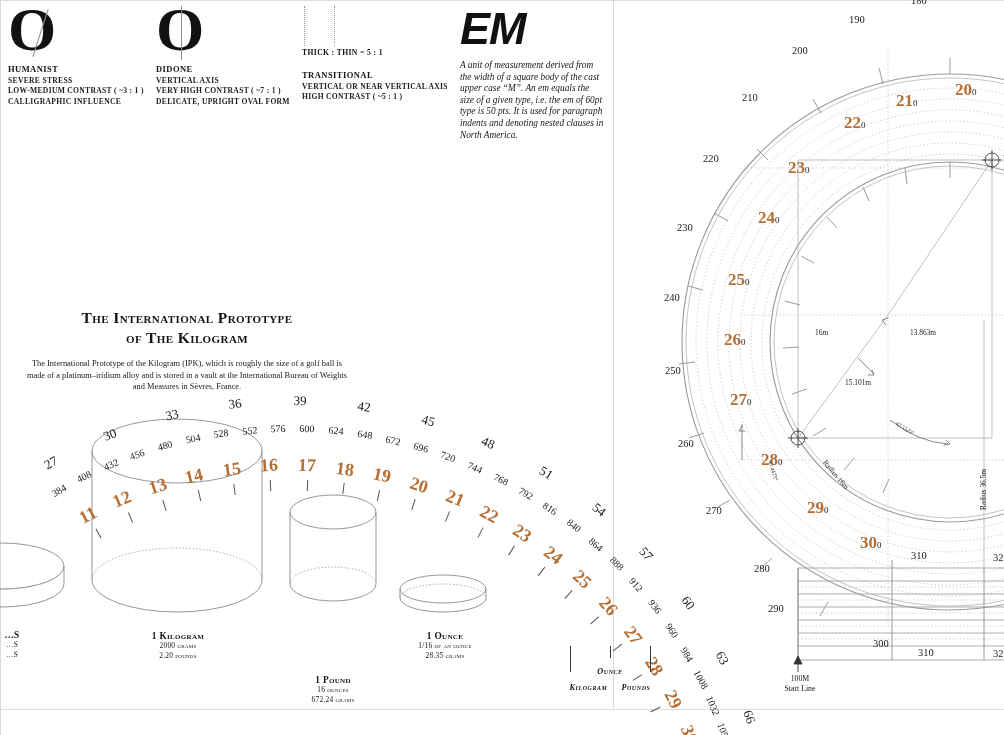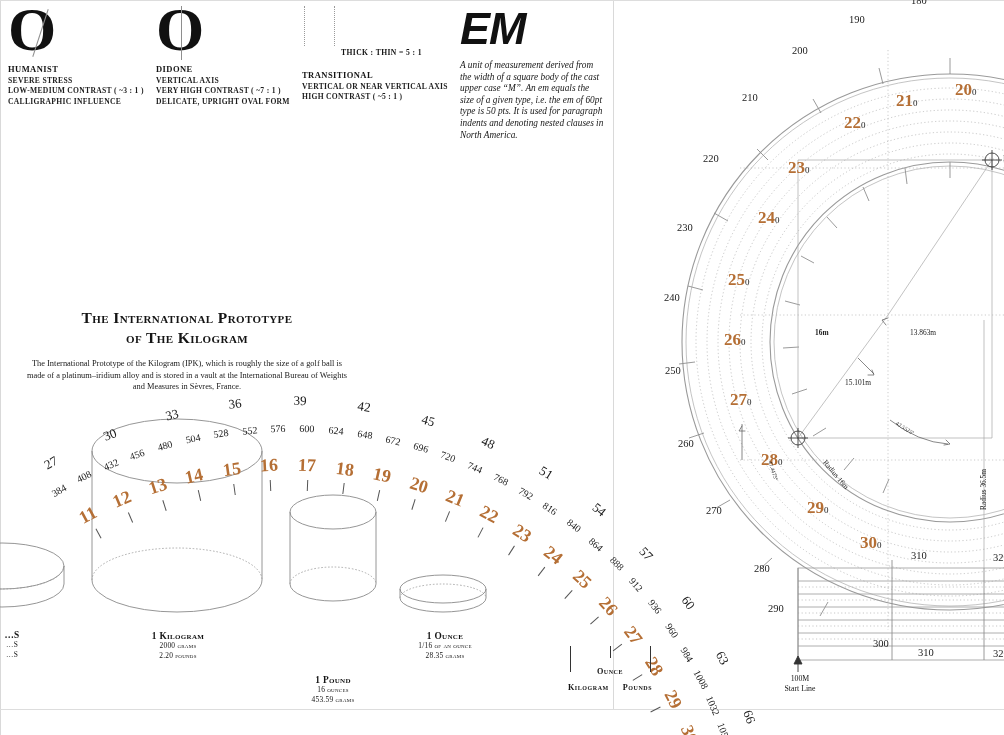--- a/index.html
+++ b/index.html
@@ -75,21 +75,21 @@
   
   #arc-scale{position:absolute;left:-40px;top:150px;width:720px;height:560px;}
   #arc-scale .tickmark{position:absolute;background:#555;width:1px;}
   .arcnum{
     position:absolute;white-space:nowrap;transform-origin:50% 50%;
   }
   .arcnum.kg{color:#b56f35;font-weight:700;font-size:18px;}
   .arcnum.oz{color:#1b1b1b;font-weight:400;font-size:10px;}
   .arcnum.lb{color:#1b1b1b;font-weight:400;font-size:13px;}
 
-  #scale-legend{position:absolute;left:540px;top:660px;width:140px;text-align:center;}
+  #scale-legend{position:absolute;left:540px;top:660px;width:140px;text-align:center;font-style:italic;}
   #scale-legend .legrow{position:relative;height:14px;}
   #scale-legend .legword{
     font-size:8.2px;font-weight:700;letter-spacing:.55px;font-variant:small-caps;
     display:inline-block;
   }
   .legtick{position:absolute;width:1px;background:#333;}
 
   
   #track{position:absolute;left:620px;top:-10px;width:390px;height:700px;}
   #track svg{position:absolute;left:0;top:0;}
@@ -143,21 +143,21 @@
     <p>Vertical axis</p>
     <p>Very high contrast ( ~7 : 1 )</p>
     <p>Delicate, upright oval form</p>
   </div>
 
   <div class="spec" style="left:302px;top:6px;width:160px;">
     <div class="glyph" style="height:44px;">
       <span class="dotline" style="left:2px;top:0;height:40px;"></span>
       <span class="dotline" style="left:32px;top:0;height:40px;"></span>
     </div>
-    <div class="ratio" style="left:0;top:42px;margin-left:39px;">Thick : thin = 5 : 1</div>
+    <div class="ratio" style="left:0;top:42px;">Thick : thin = 5 : 1</div>
     <h3 style="margin-top:20px;">Transitional</h3>
     <p>Vertical or near vertical axis</p>
     <p>High contrast ( ~5 : 1 )</p>
   </div>
 
   <div id="em-block">
     <div class="em-title">EM</div>
     <div class="em-body">A unit of measurement derived from the width of a square body of the cast upper case “M”. An em equals the size of a given type, i.e. the em of 60pt type is 50 pts. It is used for paragraph indents and denoting nested clauses in North America.</div>
   </div>
 
@@ -196,21 +196,21 @@
   <div class="cyl" style="left:288px;top:492px;">
     <svg width="95" height="130" viewBox="0 0 95 130">
       <ellipse cx="45" cy="20" rx="43" ry="17" fill="none" stroke="#8a8a8a" stroke-width="0.9"></ellipse>
       <path d="M2,20 L2,92 A43,17 0 0 0 88,92 L88,20" fill="none" stroke="#8a8a8a" stroke-width="0.9"></path>
       <path d="M2,92 A43,17 0 0 1 88,92" fill="none" stroke="#9a9a9a" stroke-width="0.8" stroke-dasharray="1.6 1.8"></path>
     </svg>
   </div>
   <div class="cyl-label" style="left:253px;top:631px;margin-top:44px;">
     <div class="t1">1 Pound</div>
     <span class="t2">16 ounces</span>
-    <span class="t2">453.59 grams</span>
+    <span class="t2">672.24 grams</span>
   </div>
 
   <div class="cyl" style="left:398px;top:572px;">
     <svg width="95" height="50" viewBox="0 0 95 50">
       <ellipse cx="45" cy="17" rx="43" ry="14" fill="none" stroke="#8a8a8a" stroke-width="0.9"></ellipse>
       <path d="M2,17 L2,26 A43,14 0 0 0 88,26 L88,17" fill="none" stroke="#8a8a8a" stroke-width="0.9"></path>
       <path d="M2,26 A43,14 0 0 1 88,26" fill="none" stroke="#9a9a9a" stroke-width="0.8" stroke-dasharray="1.6 1.8"></path>
     </svg>
   </div>
   <div class="cyl-label" style="left:365px;top:631px;font-family:Liberation Serif, serif;">
@@ -457,21 +457,21 @@
     <div class="tracklbl deg" style="left:224px;top:123px;"><span>22</span><sub>0</sub></div>
     <div class="tracklbl deg" style="left:168px;top:168px;"><span>23</span><sub>0</sub></div>
     <div class="tracklbl deg" style="left:138px;top:218px;"><span>24</span><sub>0</sub></div>
     <div class="tracklbl deg" style="left:108px;top:280px;"><span>25</span><sub>0</sub></div>
     <div class="tracklbl deg" style="left:104px;top:340px;"><span>26</span><sub>0</sub></div>
     <div class="tracklbl deg" style="left:110px;top:400px;"><span>27</span><sub>0</sub></div>
     <div class="tracklbl deg" style="left:141px;top:460px;"><span>28</span><sub>0</sub></div>
     <div class="tracklbl deg" style="left:187px;top:508px;"><span>29</span><sub>0</sub></div>
     <div class="tracklbl deg" style="left:240px;top:543px;"><span>30</span><sub>0</sub></div>
 
-    <div class="dimlbl" style="left:195px;top:338px;font-weight:bold;">16m</div>
+    <div class="dimlbl" style="left:195px;top:338px;">16m</div>
     <div class="dimlbl" style="left:290px;top:338px;">13.863m</div>
     <div class="dimlbl" style="left:225px;top:388px;">15.101m</div>
     <div class="dimlbl" style="left:208px;top:468px;transform:rotate(50deg);transform-origin:0 0;">Radius 16m</div>
     <div class="dimlbl rot90" style="left:359px;top:520px;">Radius 36.5m</div>
     <div class="dimlbl small" style="left:278px;top:430px;transform:rotate(32deg);transform-origin:0 0;">42.5525°</div>
     <div class="dimlbl small" style="left:153px;top:470px;transform:rotate(72deg);transform-origin:0 0;">47.4475°</div>
 
     <div class="m1lbl" style="left:383px;top:164px;">M1</div>
 
     <div id="startline-lbl" style="left:150px;top:684px;width:60px;">

